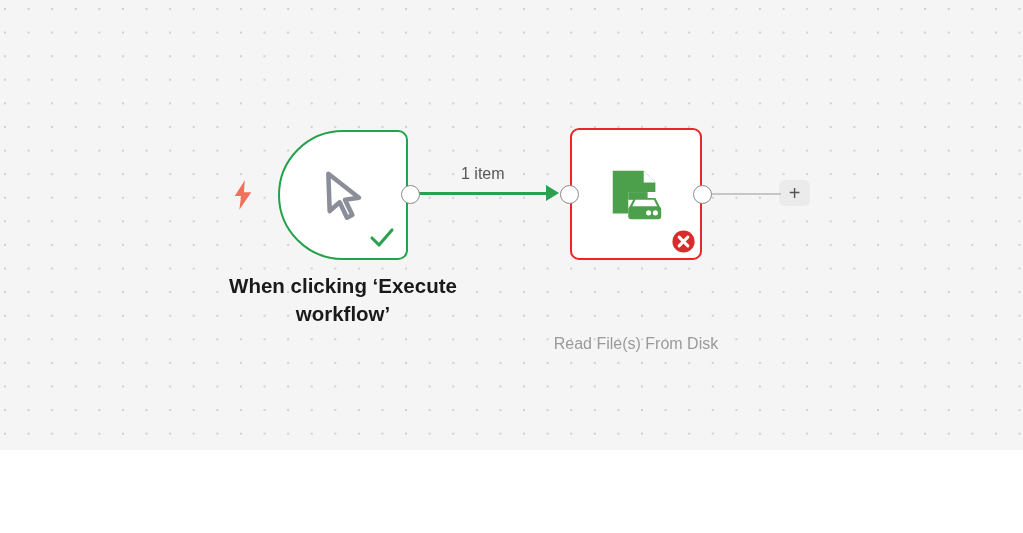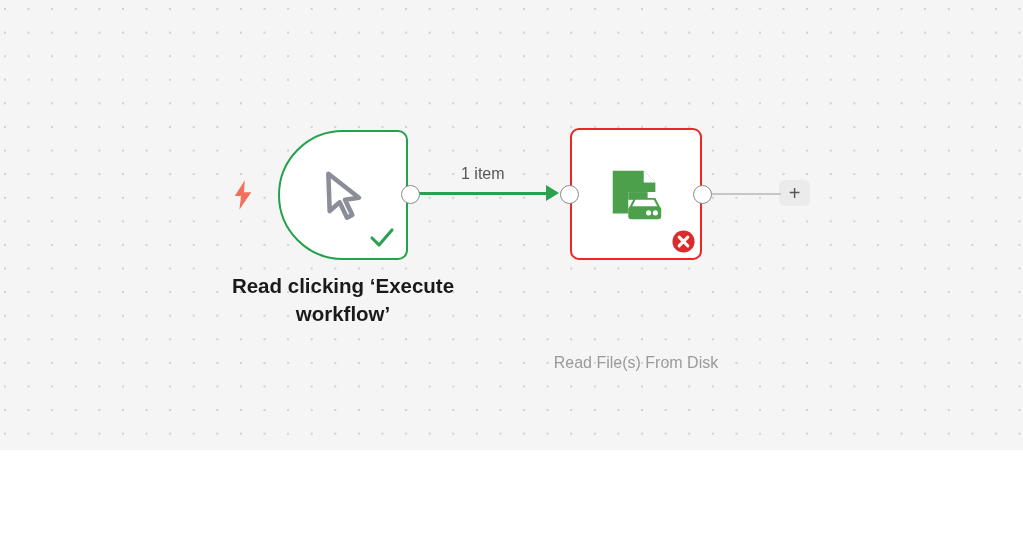--- a/index.html
+++ b/index.html
@@ -184,21 +184,21 @@
   #caption-trigger { left: 195px; top: 272px; width: 296px; }
   #caption-action  { left: 506px; top: 272px; width: 260px; }
 
   .node-subtitle {
     position: absolute;
     text-align: center;
     font-size: 16px;
     color: #9a9a9a;
     line-height: 1.3;
   }
-  #subtitle-action { left: 506px; top: 334px; width: 260px; margin-top: 19px; }
+  #subtitle-action { left: 506px; top: 334px; width: 260px; }
 </style>
 </head>
 <body>
 
 <div id="canvas">
 
   <div id="grid"></div>
 
   <svg id="lightning-bolt" viewBox="0 0 24 32">
     <path d="M14 0 L3 17 H10 L8 32 L21 13 H13 Z" fill="#f2705a"></path>
@@ -239,20 +239,20 @@
       <path d="M9.5 9.5 L18.5 18.5 M18.5 9.5 L9.5 18.5" stroke="#ffffff" stroke-width="3.1" stroke-linecap="round"></path>
     </svg>
   </div>
 
   <div class="endpoint" id="endpoint-trigger-out"></div>
   <div class="endpoint" id="endpoint-action-in"></div>
   <div class="endpoint" id="endpoint-action-out"></div>
 
   <div id="add-node-button">+</div>
 
-  <div class="node-caption" id="caption-trigger">Read clicking ‘Execute workflow’</div>
+  <div class="node-caption" id="caption-trigger">When clicking ‘Execute workflow’</div>
 
 
   <div class="node-subtitle" id="subtitle-action">Read File(s) From Disk</div>
 
   <div id="bottom-strip"></div>
 
 </div>
 
 </body></html>

